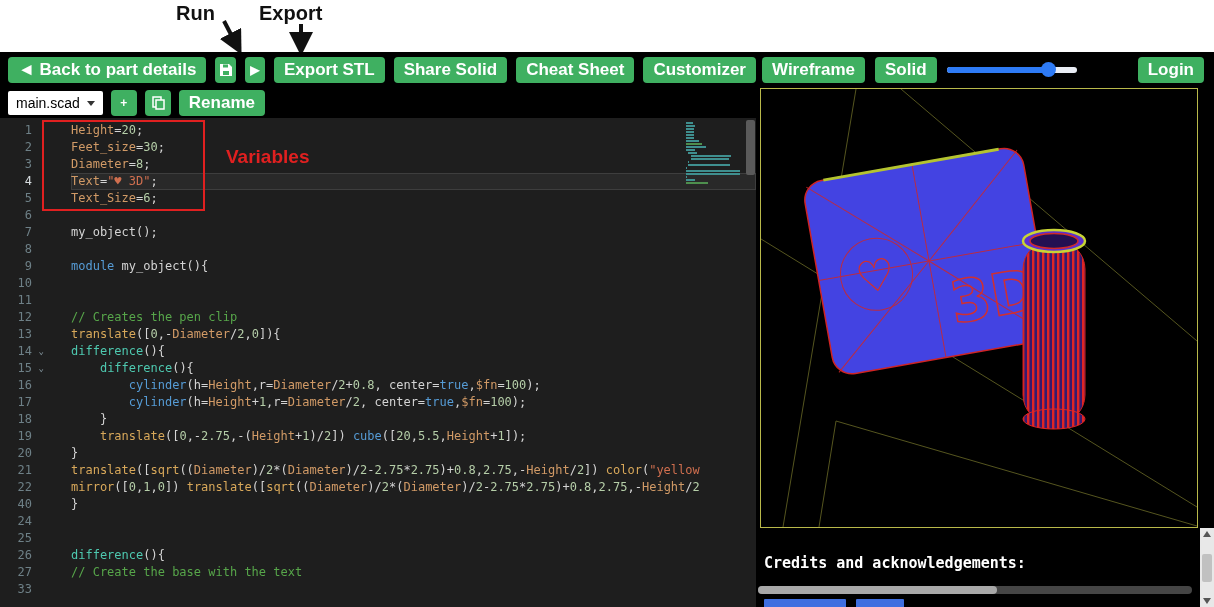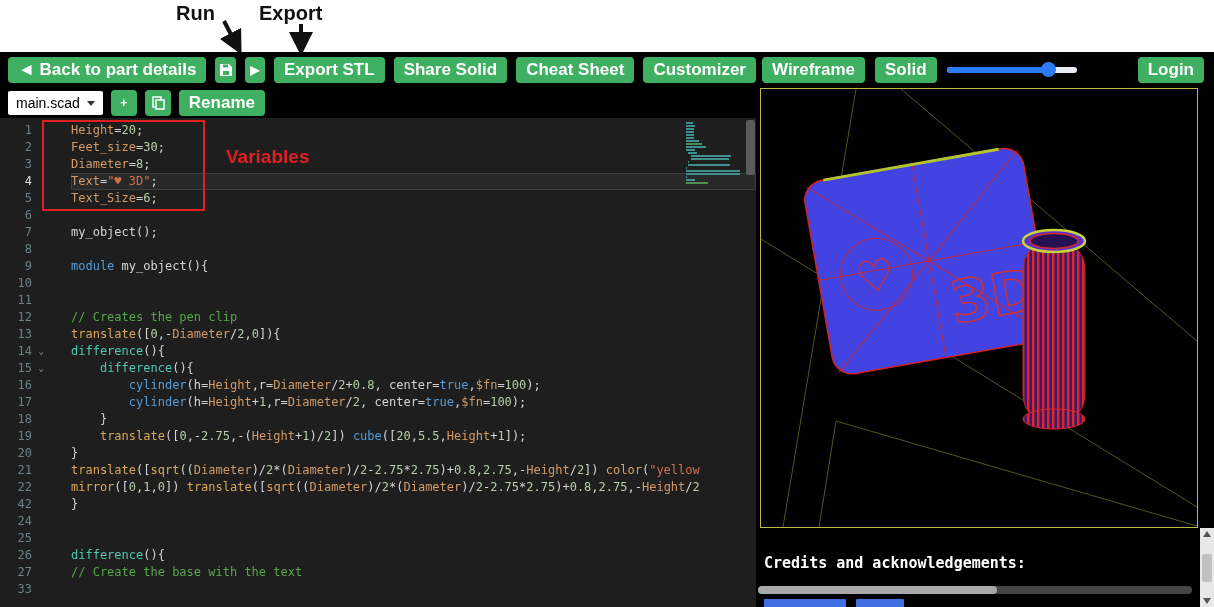--- a/index.html
+++ b/index.html
@@ -163,21 +163,21 @@
             <div class="gut-cell">13</div>
             <div class="gut-cell">14<span class="fold">⌄</span></div>
             <div class="gut-cell">15<span class="fold">⌄</span></div>
             <div class="gut-cell">16</div>
             <div class="gut-cell">17</div>
             <div class="gut-cell">18</div>
             <div class="gut-cell">19</div>
             <div class="gut-cell">20</div>
             <div class="gut-cell">21</div>
             <div class="gut-cell">22</div>
-            <div class="gut-cell">42</div>
+            <div class="gut-cell">40</div>
             <div class="gut-cell">24</div>
             <div class="gut-cell">25</div>
             <div class="gut-cell">26</div>
             <div class="gut-cell">27</div>
             <div class="gut-cell">33</div>
           </div>
         <div class="code" id="code"><div class="code-line"><span class="tk-var">Height</span>=<span class="tk-num">20</span>;</div><div class="code-line"><span class="tk-var">Feet_size</span>=<span class="tk-num">30</span>;</div><div class="code-line"><span class="tk-var">Diameter</span>=<span class="tk-num">8</span>;</div><div class="code-line active"><span class="tk-var">Text</span>=<span class="tk-str">"♥ 3D"</span>;</div><div class="code-line"><span class="tk-var">Text_Size</span>=<span class="tk-num">6</span>;</div><div class="code-line"></div><div class="code-line">my_object();</div><div class="code-line"></div><div class="code-line"><span class="tk-kw">module</span> my_object(){</div><div class="code-line"></div><div class="code-line"></div><div class="code-line"><span class="tk-com">// Creates the pen clip</span></div><div class="code-line"><span class="tk-fn">translate</span>([<span class="tk-num">0</span>,-<span class="tk-var">Diameter</span>/<span class="tk-num">2</span>,<span class="tk-num">0</span>]){</div><div class="code-line"><span class="tk-teal">difference</span>(){</div><div class="code-line">    <span class="tk-teal">difference</span>(){</div><div class="code-line">        <span class="tk-blue">cylinder</span>(h=<span class="tk-var">Height</span>,r=<span class="tk-var">Diameter</span>/<span class="tk-num">2</span>+<span class="tk-num">0.8</span>, center=<span class="tk-kw">true</span>,<span class="tk-var">$fn</span>=<span class="tk-num">100</span>);</div><div class="code-line">        <span class="tk-blue">cylinder</span>(h=<span class="tk-var">Height</span>+<span class="tk-num">1</span>,r=<span class="tk-var">Diameter</span>/<span class="tk-num">2</span>, center=<span class="tk-kw">true</span>,<span class="tk-var">$fn</span>=<span class="tk-num">100</span>);</div><div class="code-line">    }</div><div class="code-line">    <span class="tk-fn">translate</span>([<span class="tk-num">0</span>,-<span class="tk-num">2.75</span>,-(<span class="tk-var">Height</span>+<span class="tk-num">1</span>)/<span class="tk-num">2</span>]) <span class="tk-blue">cube</span>([<span class="tk-num">20</span>,<span class="tk-num">5.5</span>,<span class="tk-var">Height</span>+<span class="tk-num">1</span>]);</div><div class="code-line">}</div><div class="code-line"><span class="tk-fn">translate</span>([<span class="tk-fn">sqrt</span>((<span class="tk-var">Diameter</span>)/<span class="tk-num">2</span>*(<span class="tk-var">Diameter</span>)/<span class="tk-num">2</span>-<span class="tk-num">2.75</span>*<span class="tk-num">2.75</span>)+<span class="tk-num">0.8</span>,<span class="tk-num">2.75</span>,-<span class="tk-var">Height</span>/<span class="tk-num">2</span>]) <span class="tk-fn">color</span>(<span class="tk-str">"yellow</span></div><div class="code-line"><span class="tk-fn">mirror</span>([<span class="tk-num">0</span>,<span class="tk-num">1</span>,<span class="tk-num">0</span>]) <span class="tk-fn">translate</span>([<span class="tk-fn">sqrt</span>((<span class="tk-var">Diameter</span>)/<span class="tk-num">2</span>*(<span class="tk-var">Diameter</span>)/<span class="tk-num">2</span>-<span class="tk-num">2.75</span>*<span class="tk-num">2.75</span>)+<span class="tk-num">0.8</span>,<span class="tk-num">2.75</span>,-<span class="tk-var">Height</span>/<span class="tk-num">2</span></div><div class="code-line">}</div><div class="code-line"></div><div class="code-line"></div><div class="code-line"><span class="tk-teal">difference</span>(){</div><div class="code-line"><span class="tk-com">// Create the base with the text</span></div><div class="code-line"></div></div>
         <div class="minimap" id="minimap">
             <div class="mm-bar" style="width: 7px; margin-left: 0px;"></div>
             <div class="mm-bar" style="width: 9.1px; margin-left: 0px;"></div>

